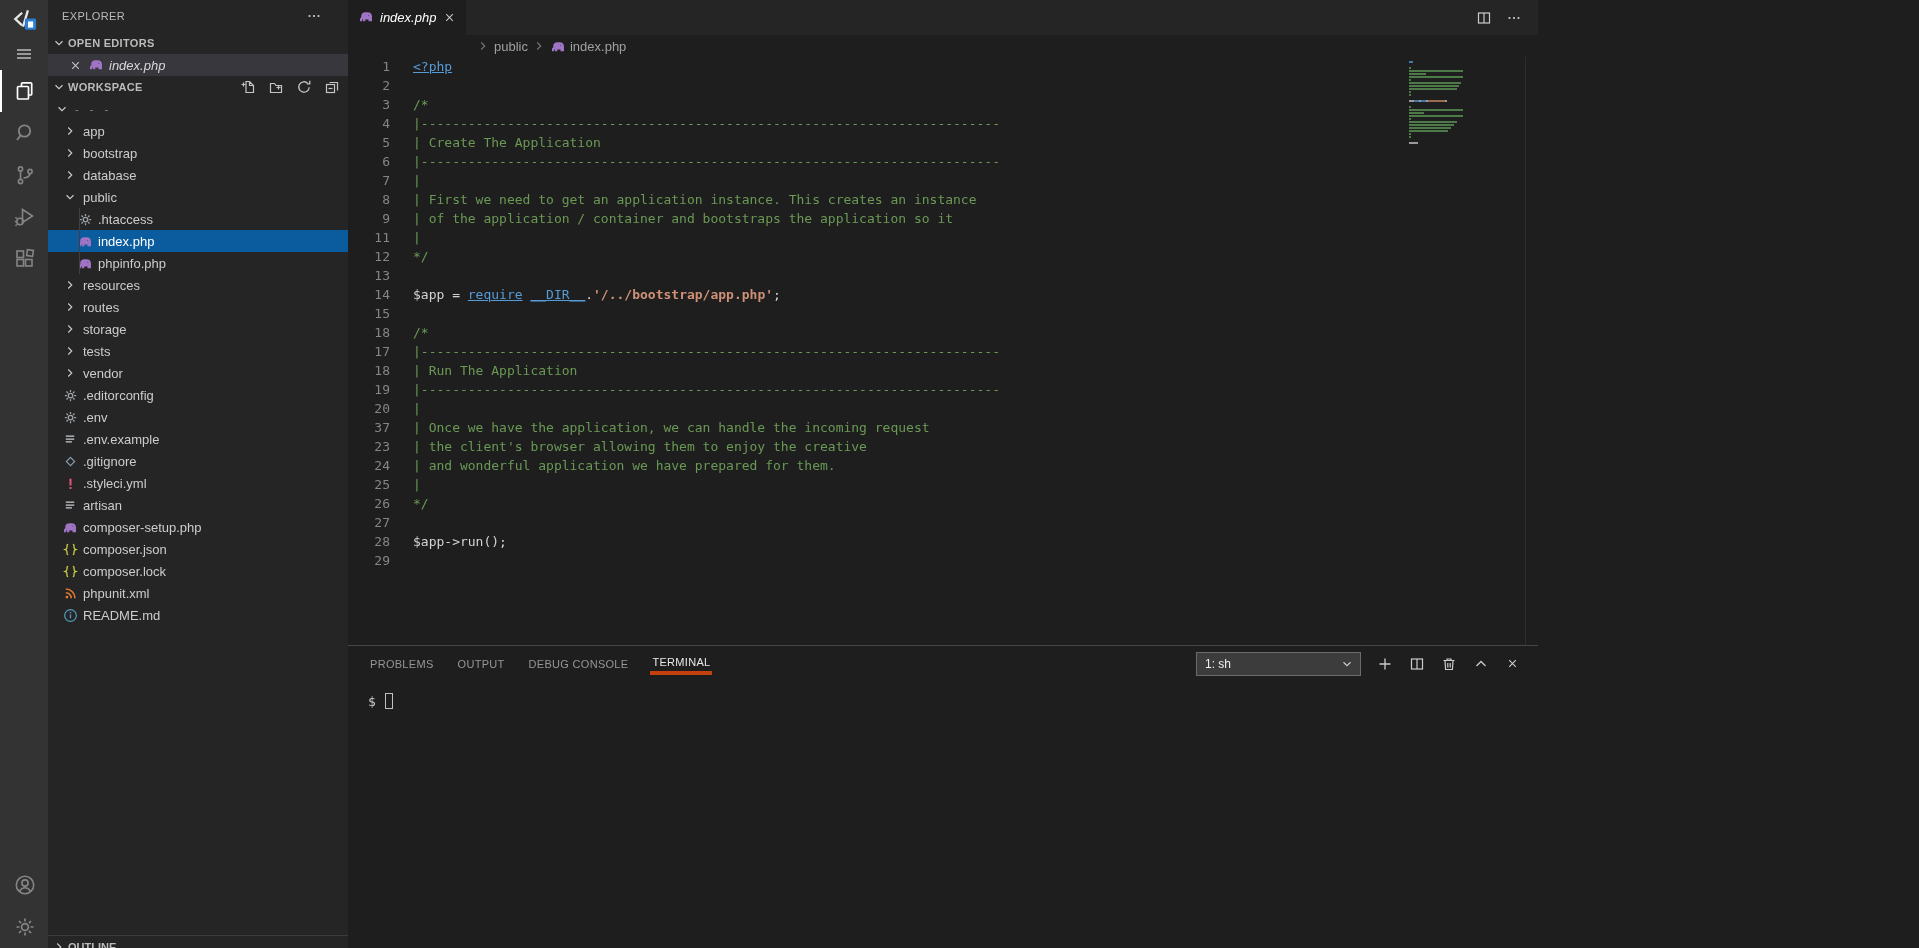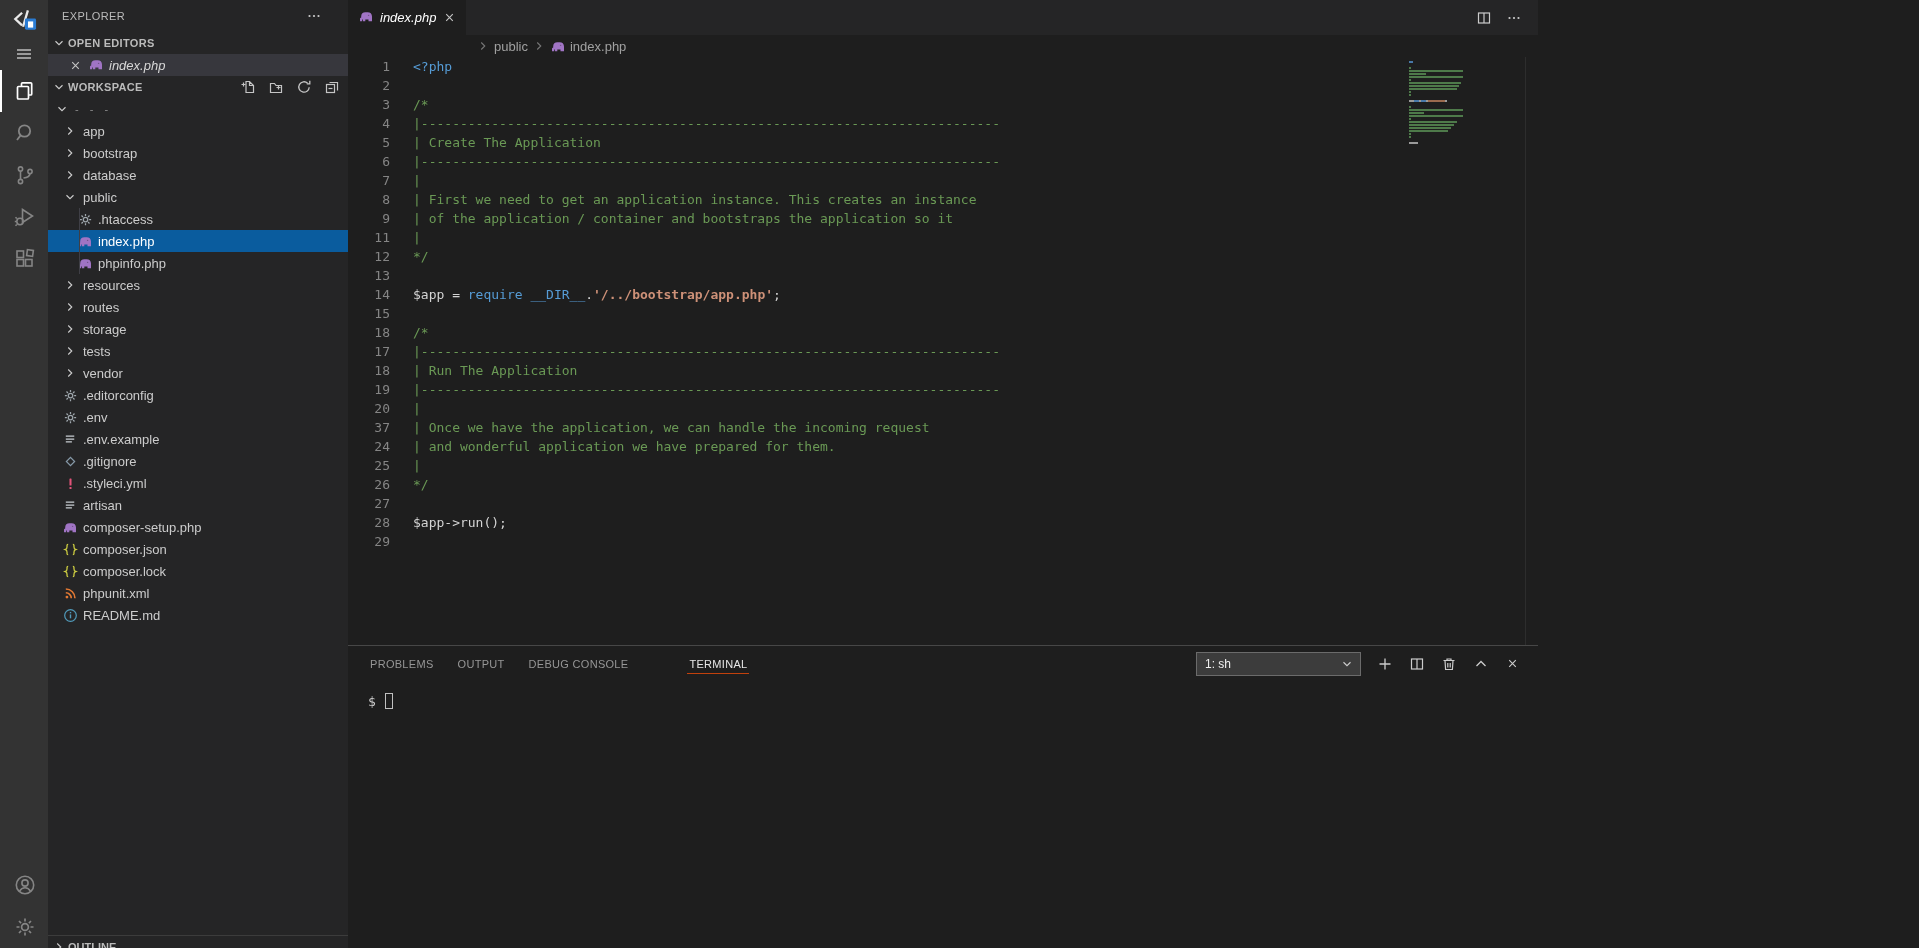--- a/index.html
+++ b/index.html
@@ -55,31 +55,31 @@
   .tab-actions{display:flex; align-items:center; gap:14px; padding-right:16px; color:#cccccc;}
   .tab-actions span{display:flex; cursor:pointer;}
   .breadcrumb{height:22px; display:flex; align-items:center; padding-left:128px; gap:4px; font-size:13px; color:#a0a0a0; background:var(--editor-bg); flex-shrink:0;}
   .breadcrumb .chev{display:flex; color:#767676;}
   .breadcrumb .bc-item{display:flex; align-items:center; gap:4px; cursor:pointer;}
 
   .editor{flex:1; position:relative; overflow:hidden; font-family:"DejaVu Sans Mono","Liberation Mono",monospace; font-size:13px;}
   .codeline{display:flex; height:19px; line-height:19px; white-space:pre;}
   .codeline .ln{width:42px; text-align:right; color:#858585; flex-shrink:0; user-select:none;}
   .codeline .txt{margin-left:23px;}
-  .tok-k{color:var(--keyword);} .tok-s{color:var(--string);font-weight:bold;} .tok-c{color:var(--comment);} .tok-d{color:var(--default-text);}
+  .tok-k{color:var(--keyword);text-decoration:underline;} .tok-s{color:var(--string);font-weight:bold;} .tok-c{color:var(--comment);} .tok-d{color:var(--default-text);}
   .minimap{position:absolute; top:4px; right:49px; width:80px;}
   .mm-line{height:2px; margin-bottom:1px; white-space:nowrap; font-size:0;}
   .mm-line i{display:inline-block; height:2px;}
   .editor-vline{position:absolute; right:12px; top:0; bottom:0; width:1px; background:#3a3a3a; opacity:.55;}
 
   
   .panel{height:303px; border-top:1px solid #474747; display:flex; flex-direction:column; flex-shrink:0; background:var(--editor-bg);}
   .panel-head{height:35px; display:flex; align-items:center; padding-left:20px; flex-shrink:0;}
   .ptab{font-size:11px; color:#969696; letter-spacing:.3px; margin-right:20px; padding:4px 2px 3px; cursor:pointer; border-bottom:1px solid transparent;}
-  .ptab.active{color:#e7e7e7; border-bottom:1px solid #c2410c;margin-left:37px;}
+  .ptab.active{color:#e7e7e7; border-bottom:4px solid #c2410c;}
   .panel-right{margin-left:auto; display:flex; align-items:center; gap:16px; padding-right:18px;}
   .shell-select{width:165px; height:24px; background:#3c3c3c; border:1px solid #6b6b6b; display:flex; align-items:center; justify-content:space-between; padding:0 6px 0 8px; font-size:12px; color:#f0f0f0; cursor:pointer;}
   .shell-select .chev{display:flex; color:#cccccc;}
   .panel-right .pic{display:flex; color:#cccccc; cursor:pointer;}
   .terminal{flex:1; padding:12px 0 0 20px; font-family:"DejaVu Sans Mono","Liberation Mono",monospace; font-size:13px; color:#cccccc;}
   .cursor{display:inline-block; width:8px; height:16px; border:1px solid #c0c0c0; margin-left:9px; vertical-align:-3px;}
 </style>
 </head>
 <body>
 
@@ -546,20 +546,21 @@
           <div class="codeline"><span class="ln">12</span><span class="txt"><span class="tok-c">*/</span></span></div>
           <div class="codeline"><span class="ln">13</span><span class="txt"></span></div>
           <div class="codeline"><span class="ln">14</span><span class="txt"><span class="tok-d">$app = </span><span class="tok-k">require</span><span class="tok-d"> </span><span class="tok-k">__DIR__</span><span class="tok-d">.</span><span class="tok-s">'/../bootstrap/app.php'</span><span class="tok-d">;</span></span></div>
           <div class="codeline"><span class="ln">15</span><span class="txt"></span></div>
           <div class="codeline"><span class="ln">18</span><span class="txt"><span class="tok-c">/*</span></span></div>
           <div class="codeline"><span class="ln">17</span><span class="txt"><span class="tok-c">|--------------------------------------------------------------------------</span></span></div>
           <div class="codeline"><span class="ln">18</span><span class="txt"><span class="tok-c">| Run The Application</span></span></div>
           <div class="codeline"><span class="ln">19</span><span class="txt"><span class="tok-c">|--------------------------------------------------------------------------</span></span></div>
           <div class="codeline"><span class="ln">20</span><span class="txt"><span class="tok-c">|</span></span></div>
           <div class="codeline"><span class="ln">37</span><span class="txt"><span class="tok-c">| Once we have the application, we can handle the incoming request</span></span></div>
+          <div class="codeline"><span class="ln">23</span><span class="txt"><span class="tok-c">| the client's browser allowing them to enjoy the creative</span></span></div>
           <div class="codeline"><span class="ln">24</span><span class="txt"><span class="tok-c">| and wonderful application we have prepared for them.</span></span></div>
           <div class="codeline"><span class="ln">25</span><span class="txt"><span class="tok-c">|</span></span></div>
           <div class="codeline"><span class="ln">26</span><span class="txt"><span class="tok-c">*/</span></span></div>
           <div class="codeline"><span class="ln">27</span><span class="txt"></span></div>
           <div class="codeline"><span class="ln">28</span><span class="txt"><span class="tok-d">$app-&gt;run();</span></span></div>
           <div class="codeline"><span class="ln">29</span><span class="txt"></span></div>
         </div>
       <div class="minimap" id="minimap">
           <div class="mm-line"><i style="width:4px;background:#4878a8"></i></div>
           <div class="mm-line"></div>

